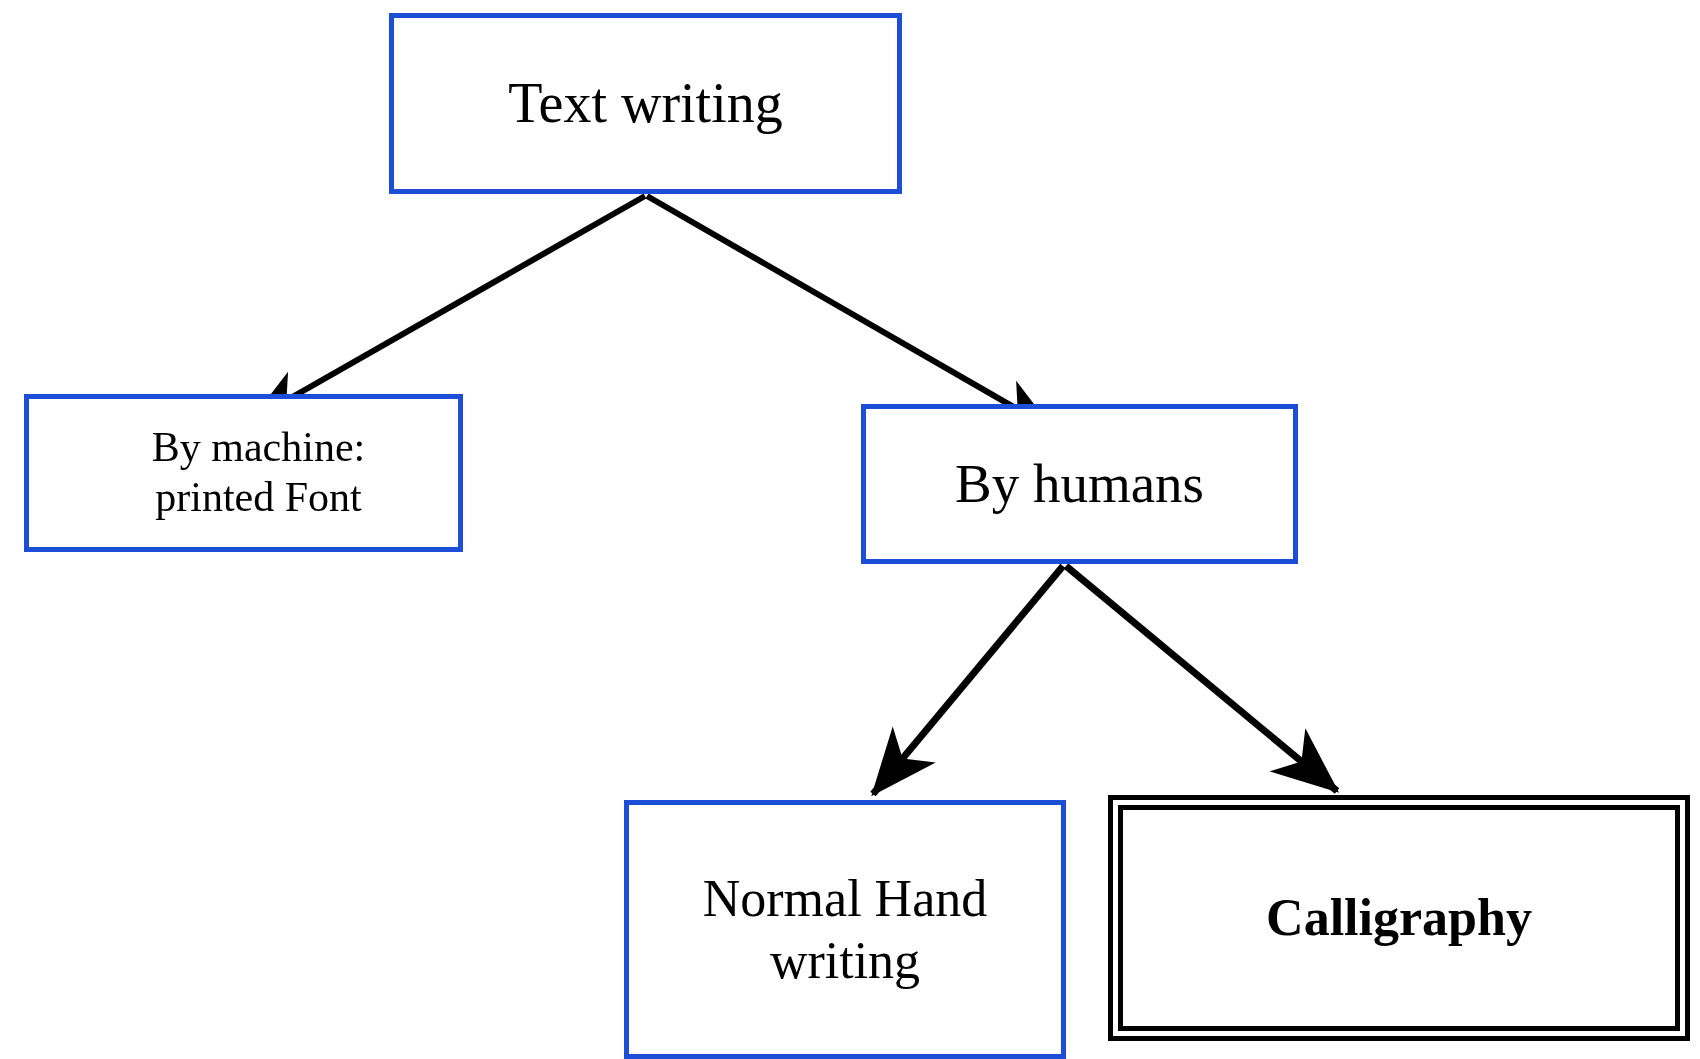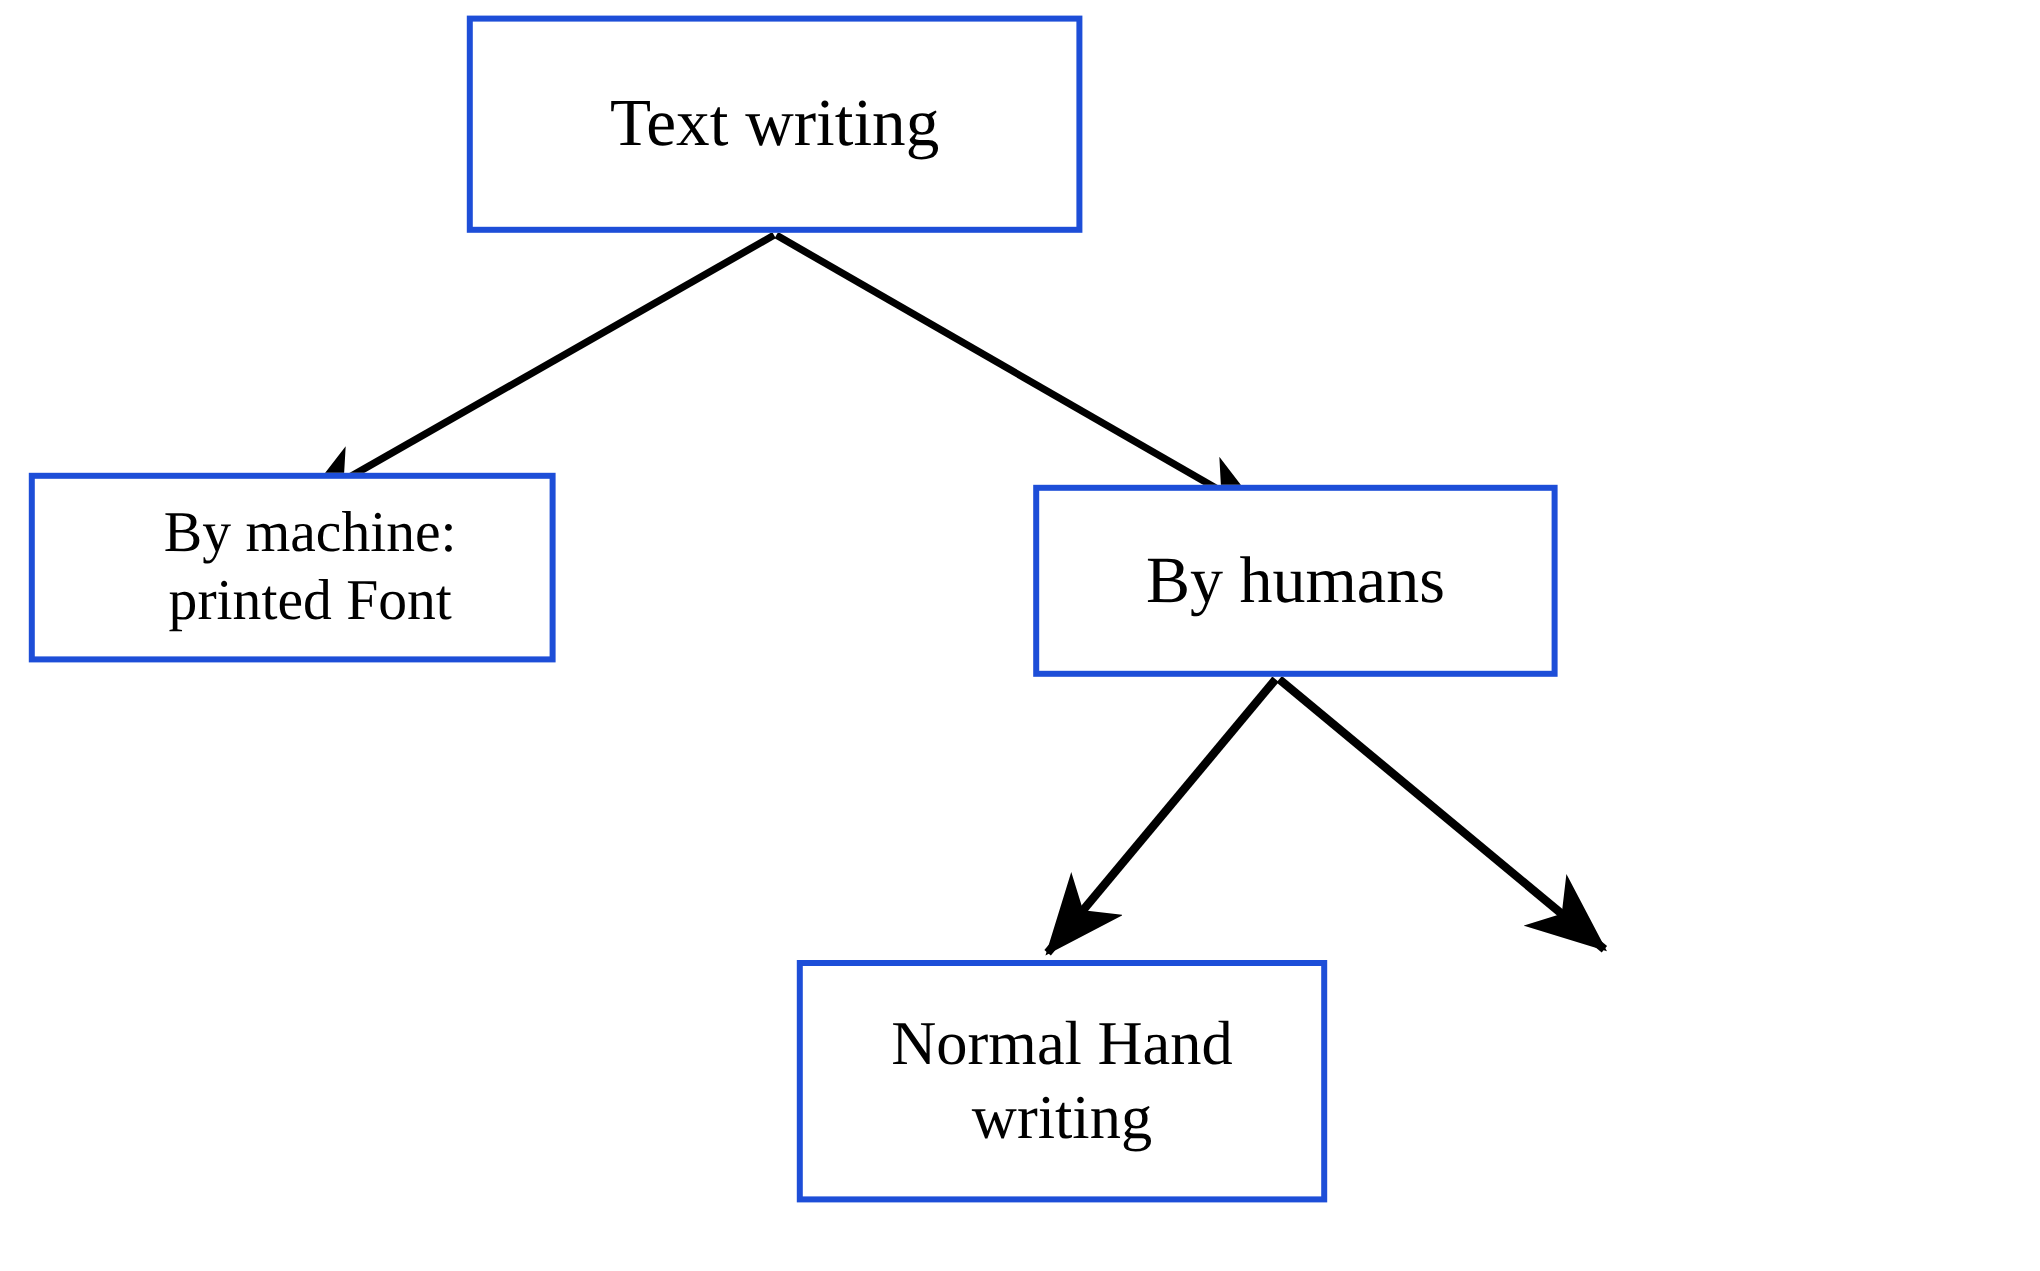--- a/index.html
+++ b/index.html
@@ -56,40 +56,40 @@
     font-size: 56px;
   }
 
   #node-machine {
     left: 24px;
     top: 394px;
     width: 439px;
     height: 158px;
   }
   #node-machine .label {
-    font-size: 48px;
+    font-size: 42px;
     margin-left: 30px;
   }
 
   #node-humans {
     left: 846px;
     top: 404px;
     width: 437px;
     height: 160px;
     margin-left: 15px;
   }
   #node-humans .label {
     font-size: 55px;
   }
 
   #node-handwriting {
-    left: 664px;
+    left: 624px;
     top: 800px;
     width: 442px;
-    height: 202px;
+    height: 259px;
     border-bottom-width: 5px;
   }
   #node-handwriting .label {
     font-size: 52px;
   }
 
   
   #node-calligraphy {
     left: 1108px;
     top: 795px;
@@ -147,14 +147,19 @@
 
   <div class="node" id="node-humans">
     <span class="label">By humans</span>
   </div>
 
   <div class="node" id="node-handwriting">
     <span class="label">Normal Hand
 writing</span>
   </div>
 
+  <div class="node" id="node-calligraphy">
+    <div class="inner-frame">
+      <span class="label">Calligraphy</span>
+    </div>
+  </div>
 
 </div>
 
 </body></html>

